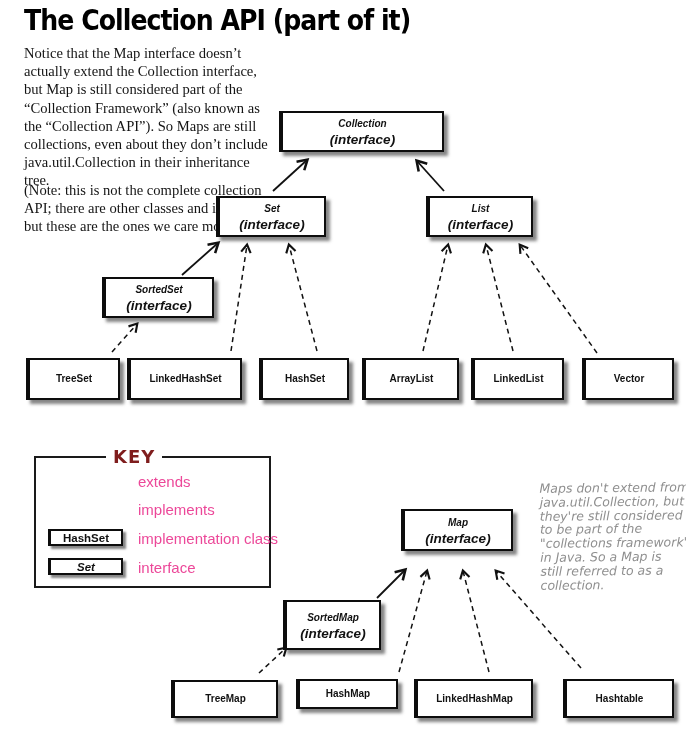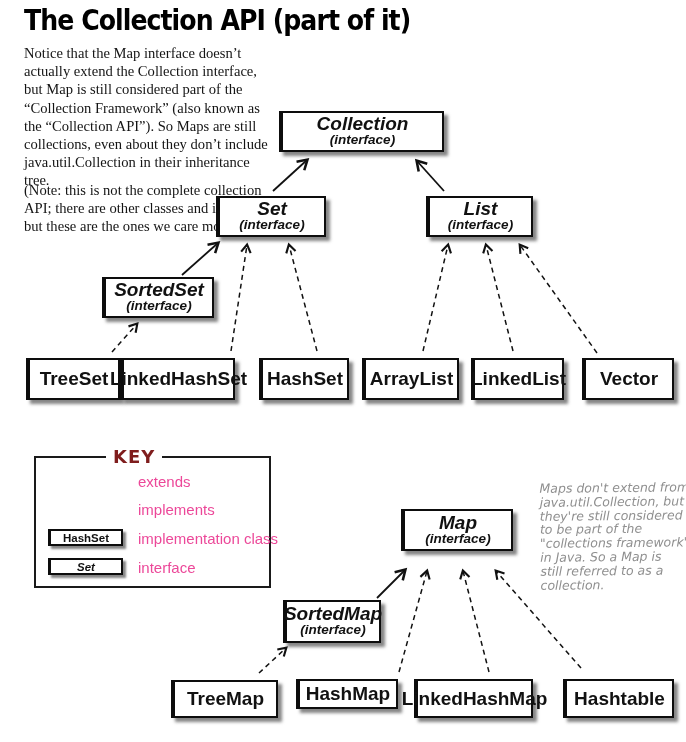--- a/index.html
+++ b/index.html
@@ -46,21 +46,21 @@
     box-shadow: 4px 4px 3px rgba(35,35,35,0.55);
     display: flex;
     flex-direction: column;
     align-items: center;
     justify-content: center;
     text-align: center;
     z-index: 2;
   }
   .node .nm {
     font-weight: bold;
-    font-size: 19px;
+    font-size: 10px;
     line-height: 16px;
     color: #111;
     white-space: nowrap;
   }
   .node.iface .nm, .node.iface .sub { font-style: italic; }
   .node .sub {
     font-weight: bold;
     font-size: 13.5px;
     line-height: 15px;
     color: #111;
@@ -181,21 +181,21 @@
     <div class="nm">List</div>
     <div class="sub">(interface)</div>
   </div>
   <div class="node iface" style="left:86px;top:277px;width:112px;height:41px">
     <div class="nm">SortedSet</div>
     <div class="sub">(interface)</div>
   </div>
   <div class="node" style="left:10px;top:358px;width:94px;height:42px">
     <div class="nm">TreeSet</div>
   </div>
-  <div class="node" style="left:104px;top:358px;width:115px;height:42px">
+  <div class="node" style="left:111px;top:358px;width:115px;height:42px">
     <div class="nm">LinkedHashSet</div>
   </div>
   <div class="node" style="left:243px;top:358px;width:90px;height:42px">
     <div class="nm">HashSet</div>
   </div>
   <div class="node" style="left:346px;top:358px;width:97px;height:42px">
     <div class="nm">ArrayList</div>
   </div>
   <div class="node" style="left:455px;top:358px;width:93px;height:42px">
     <div class="nm">LinkedList</div>
@@ -222,21 +222,21 @@
     <div>"collections framework"</div>
     <div>in Java. So a Map is</div>
     <div>still referred to as a</div>
     <div>collection.</div>
   </div>
 
   <div class="node iface" style="left:385px;top:509px;width:112px;height:42px">
     <div class="nm">Map</div>
     <div class="sub">(interface)</div>
   </div>
-  <div class="node iface" style="left:267px;top:600px;width:98px;height:43px">
+  <div class="node iface" style="left:267px;top:600px;width:98px;height:50px">
     <div class="nm">SortedMap</div>
     <div class="sub">(interface)</div>
   </div>
   <div class="node" style="left:155px;top:680px;width:107px;height:38px">
     <div class="nm">TreeMap</div>
   </div>
   <div class="node" style="left:280px;top:679px;width:102px;height:30px">
     <div class="nm">HashMap</div>
   </div>
   <div class="node" style="left:398px;top:679px;width:119px;height:39px">

